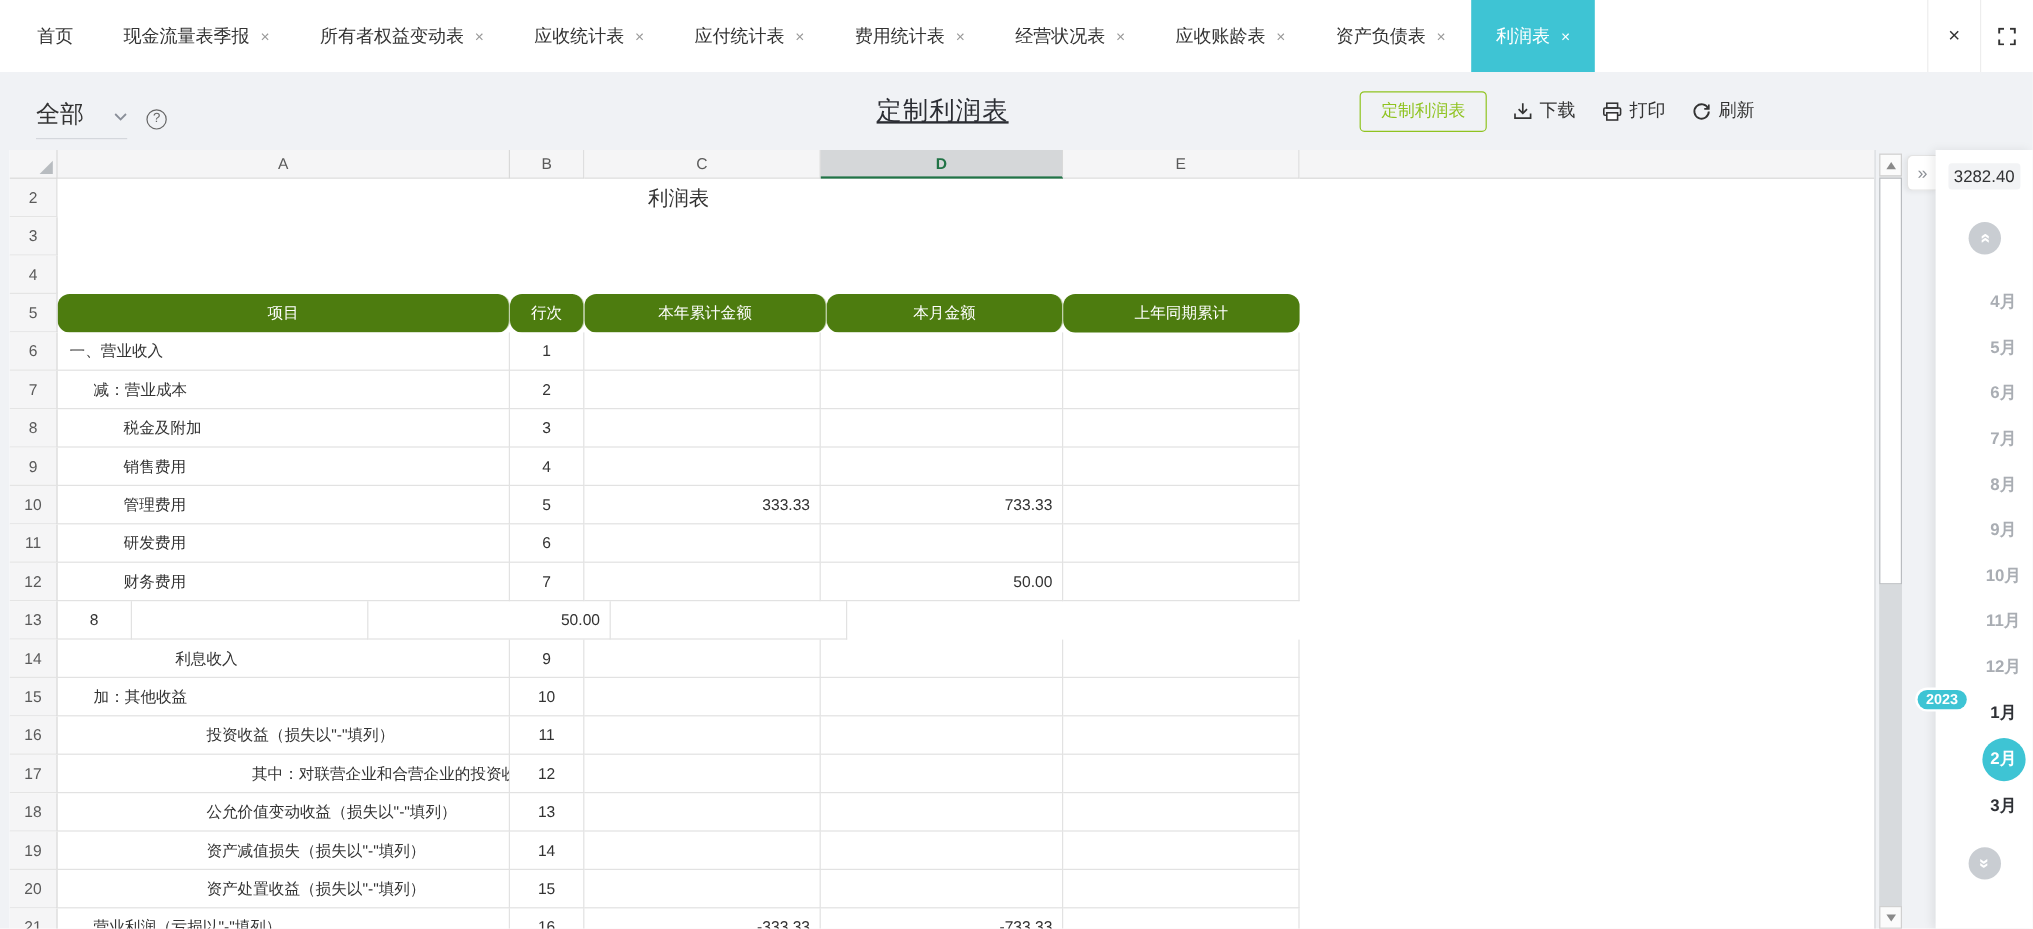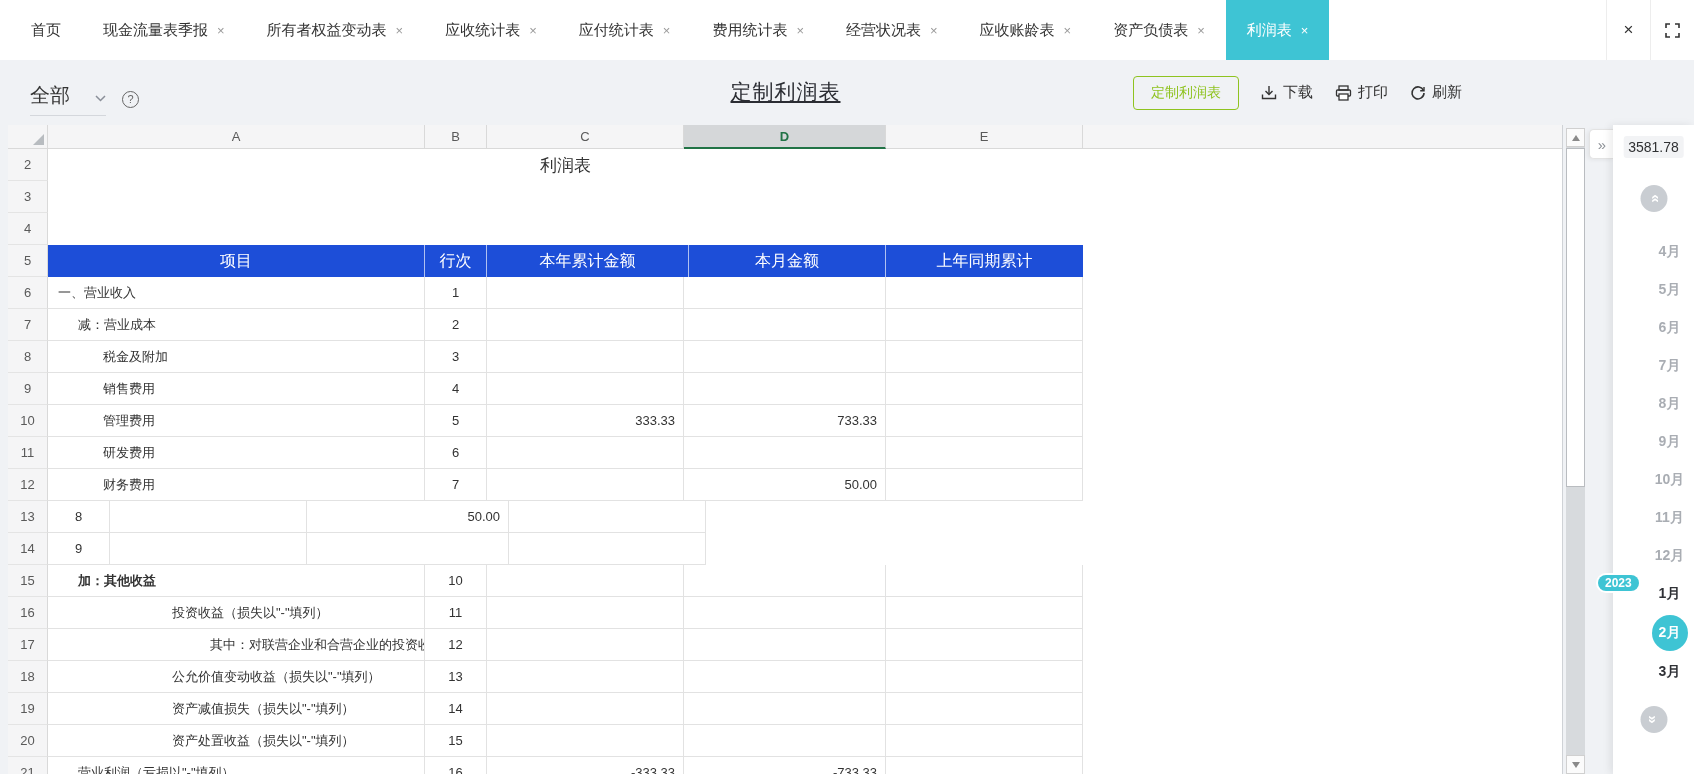--- a/index.html
+++ b/index.html
@@ -48,22 +48,22 @@
   .ch.fill { background:#f5f5f6; border-right:none; cursor:default; }
   .row { display:flex; height:32px; }
   .rn { width:40px; flex:none; background:#f5f5f6; border-right:1px solid #d9d9d9;
     border-bottom:1px solid #e4e4e4; display:flex; align-items:center; justify-content:center;
     font-size:13px; color:#5a5a5a; cursor:pointer; }
   .free { display:flex; align-items:center; background:#fff; }
   .free.center { justify-content:center; }
   .free.right { justify-content:flex-end; padding-right:6px; }
   .sheet-title { font-size:17px; color:#333; }
   .meta { font-size:13px; color:#333; }
-  .hc { background:#1d4ed8; color:#fff; font-size:16px; display:flex; align-items:center;
-    justify-content:center; border-right:1px solid rgba(255,255,255,.65); cursor:pointer; }
+  .hc { background:#4d7c0f; color:#fff; font-size:13px; display:flex; align-items:center;
+    justify-content:center; border-right:1px solid rgba(255,255,255,.65); cursor:pointer;border-radius:10px; }
   .hc:last-child { border-right:none; }
   .c { border-right:1px solid #e2e2e2; border-bottom:1px solid #e2e2e2; font-size:13px; color:#333;
     display:flex; align-items:center; overflow:hidden; white-space:nowrap; cursor:cell; }
   .c.num { justify-content:center; }
   .c.val { justify-content:flex-end; padding-right:8px; }
 
   
   .vscroll { position:absolute; left:1566px; top:128px; width:19px; height:646px; background:#d7dadd; }
   .sb-btn { position:absolute; left:0; width:19px; height:19px; background:#fbfbfb;
     border:1px solid #d0d0d0; display:flex; align-items:center; justify-content:center; cursor:pointer; }
@@ -303,28 +303,29 @@
         </div>
         <div class="row">
           <div class="rn">13</div>
           <div class="c num" style="width: 62px;">8</div>
           <div class="c val" style="width: 197px;"></div>
           <div class="c val" style="width: 202px;">50.00</div>
           <div class="c val" style="width: 197px;"></div>
         </div>
         <div class="row">
           <div class="rn">14</div>
+          <div class="c" style="width: 377px; padding-left: 98px;">利息收入</div>
           <div class="c num" style="width: 62px;">9</div>
           <div class="c val" style="width: 197px;"></div>
           <div class="c val" style="width: 202px;"></div>
           <div class="c val" style="width: 197px;"></div>
         </div>
         <div class="row">
           <div class="rn">15</div>
-          <div class="c" style="width: 377px; padding-left: 30px; font-weight: bold;">加：其他收益</div>
+          <div class="c" style="width: 377px; padding-left: 30px;">加：其他收益</div>
           <div class="c num" style="width: 62px;">10</div>
           <div class="c val" style="width: 197px;"></div>
           <div class="c val" style="width: 202px;"></div>
           <div class="c val" style="width: 197px;"></div>
         </div>
         <div class="row">
           <div class="rn">16</div>
           <div class="c" style="width: 377px; padding-left: 124px;">投资收益（损失以"-"填列）</div>
           <div class="c num" style="width: 62px;">11</div>
           <div class="c val" style="width: 197px;"></div>
@@ -381,21 +382,21 @@
     <div class="sb-thumb"></div>
     <div class="sb-btn down">
       <span class="tri-down"></span>
     </div>
   </div>
 
   <div class="collapse-handle">
     <span>»</span>
   </div>
   <div class="month-panel">
-    <div class="cur-period">3581.78</div>
+    <div class="cur-period">3282.40</div>
     <div class="circle-btn up-btn">
       <span class="g">»</span>
     </div>
     <div class="months" id="month-list">
         <div class="month muted">4月</div>
         <div class="month muted">5月</div>
         <div class="month muted">6月</div>
         <div class="month muted">7月</div>
         <div class="month muted">8月</div>
         <div class="month muted">9月</div>

